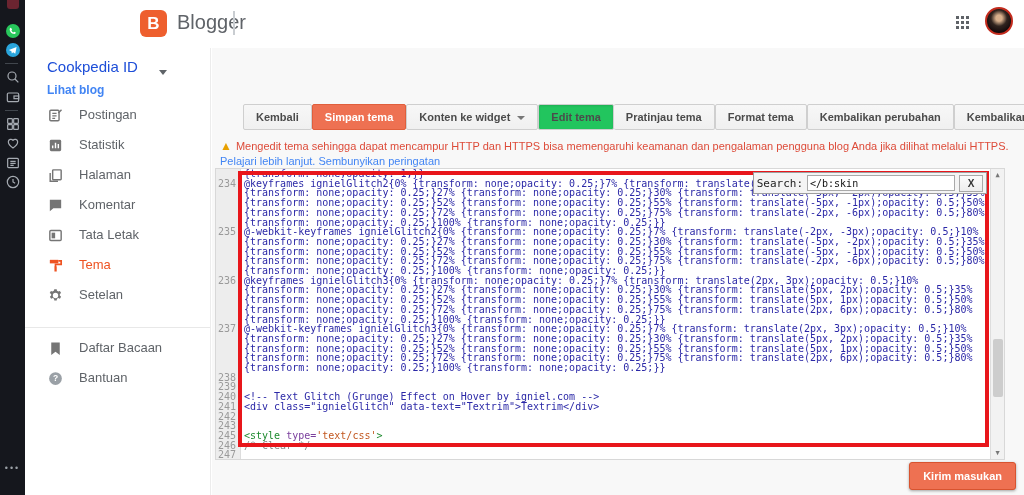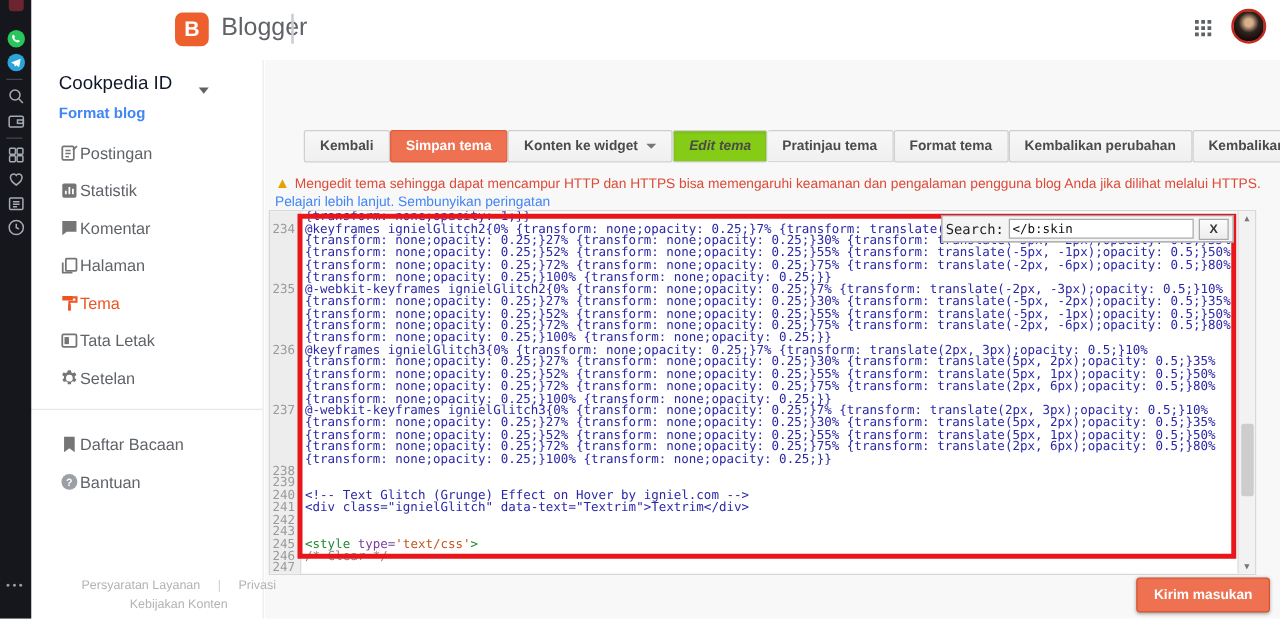--- a/index.html
+++ b/index.html
@@ -27,39 +27,39 @@
           display:grid; grid-template-columns:repeat(3,3px); grid-template-rows:repeat(3,3px); gap:2px; cursor:pointer; }
   .apps i { background:#5f6368; }
   .avatar { position:absolute; right:11px; top:7px; width:28px; height:28px; border-radius:50%;
             border:2px solid #c32b1d; cursor:pointer;
             background:radial-gradient(circle at 50% 38%, #d8b08c 16%, #30241f 42%, #14090a 75%); }
 
   
   .leftnav { position:absolute; left:25px; top:48px; width:186px; bottom:0; background:#fff;
              border-right:1px solid #ececec; z-index:5; }
   .blogname { display:flex; align-items:flex-end; gap:21px; padding:10px 0 2px 22px;
-              font-size:15px; color:#0f172a; cursor:pointer; }
+              font-size:15px; color:#1d4ed8; cursor:pointer; }
   .caret { width:0; height:0; border-left:4px solid transparent; border-right:4px solid transparent;
            border-top:5px solid #5f6368; margin-top:2px; }
   .viewblog { padding:6px 0 10px 22px; font-size:12px; font-weight:bold; color:#4285f4; cursor:pointer; }
-  .nav-item { display:flex; align-items:center; height:30px; padding-left:22px;
+  .nav-item { display:flex; align-items:flex-start; gap:15px; height:30px; padding-left:22px;
               font-size:13px; color:#5f6368; cursor:pointer; }
   .nav-item .nicon { width:17px; height:17px; flex:none; display:flex; align-items:center; justify-content:center; }
   .nav-item .nicon svg { width:17px; height:17px; }
   .nav-item.active { color:#ee5322; }
   .nav-sep { height:1px; background:#e8e8e8; margin:10px 0 12px 0; }
 
   
   .main { position:absolute; left:212px; top:48px; right:0; bottom:0; background:#f8f8f8; }
   .toolbar { position:absolute; top:56px; left:6px; right:8px; display:flex; align-items:center;padding-left:25px; }
   .btn { background:linear-gradient(#f7f7f7,#f0f0f0); border:1px solid #cfcfcf; border-radius:2px;
          color:#4b4b4b; font-weight:bold; font-size:11px; font-family:"Liberation Sans",sans-serif;
          padding:6px 12px; cursor:pointer; white-space:nowrap; }
   .btn.primary { background:#ee7152; border-color:#e05f3c; color:#fff; }
-  .btn.pressed { background:#84cc16; box-shadow:inset 0 1px 2px rgba(0,0,0,.12);font-style:italic; }
+  .btn.pressed { background:#22c55e; box-shadow:inset 0 1px 2px rgba(0,0,0,.12); }
   .btn .dn { display:inline-block; width:0; height:0; border-left:4px solid transparent;
              border-right:4px solid transparent; border-top:4px solid #777; margin-left:7px; vertical-align:middle; }
   .gap10 { width:10px; } .gap3 { width:3px; } .spacer { flex:1; }
   .seg { display:flex; } .seg .btn + .btn { border-left:none; }
 
   .warning { position:absolute; top:90px; left:8px; right:10px; font-size:11px; line-height:1.35;
              color:#dd4b39; }
   .warning .wicon { color:#e8a000; font-size:12px; margin-right:4px; }
   .warning a { color:#4285f4; text-decoration:none; cursor:pointer; }
 
@@ -183,21 +183,21 @@
         <i></i>
     </div>
     <div class="avatar"></div>
   </div>
 
   <div class="leftnav">
     <div class="blogname">
       <span>Cookpedia ID</span>
       <span class="caret"></span>
     </div>
-    <div class="viewblog">Format blog</div>
+    <div class="viewblog">Lihat blog</div>
     <div id="nav-items">
         <div class="nav-item">
           <span class="nicon">
             <svg viewBox="0 0 24 24">
               <rect x="4" y="4.5" width="13" height="15" rx="1.5" fill="none" stroke="#757575" stroke-width="2"></rect>
               <path d="M7.5 9h6M7.5 12.5h6M7.5 16h4" stroke="#757575" stroke-width="1.7" fill="none"></path>
               <path d="M16 8.5l4.5-4.5" stroke="#757575" stroke-width="2" fill="none"></path>
             </svg>
           </span>
           <span>Postingan</span>
@@ -207,56 +207,56 @@
             <svg viewBox="0 0 24 24">
               <rect x="4" y="4" width="16" height="16" rx="2" fill="#757575"></rect>
               <path d="M8 16v-4M12 16V8M16 16v-6" stroke="#fff" stroke-width="2" fill="none"></path>
             </svg>
           </span>
           <span>Statistik</span>
         </div>
         <div class="nav-item">
           <span class="nicon">
             <svg viewBox="0 0 24 24">
-              <path d="M4 4h16v12H9l-5 4z" fill="#757575"></path>
-            </svg>
-          </span>
-          <span>Komentar</span>
-        </div>
-        <div class="nav-item">
-          <span class="nicon">
-            <svg viewBox="0 0 24 24">
               <rect x="8" y="4" width="12" height="14" rx="1" fill="none" stroke="#757575" stroke-width="2"></rect>
               <path d="M4.5 8.5V20h11" stroke="#757575" stroke-width="2" fill="none"></path>
             </svg>
           </span>
           <span>Halaman</span>
+        </div>
+        <div class="nav-item">
+          <span class="nicon">
+            <svg viewBox="0 0 24 24">
+              <path d="M4 4h16v12H9l-5 4z" fill="#757575"></path>
+            </svg>
+          </span>
+          <span>Komentar</span>
+        </div>
+        <div class="nav-item">
+          <span class="nicon">
+            <svg viewBox="0 0 24 24">
+              <rect x="4" y="5" width="16" height="14" rx="1.5" fill="none" stroke="#757575" stroke-width="2"></rect>
+              <rect x="6.5" y="8" width="5" height="8" fill="#757575"></rect>
+            </svg>
+          </span>
+          <span>Tata Letak</span>
         </div>
         <div class="nav-item active">
           <span class="nicon">
             <svg viewBox="0 0 24 24">
               <path d="M4 4h12v5H4z" fill="#ee5322"></path>
               <path d="M16 5.5h4v5h-8v3.5" stroke="#ee5322" stroke-width="2.4" fill="none"></path>
               <rect x="10.5" y="13.5" width="3.2" height="7" fill="#ee5322"></rect>
             </svg>
           </span>
           <span>Tema</span>
         </div>
         <div class="nav-item">
           <span class="nicon">
             <svg viewBox="0 0 24 24">
-              <rect x="4" y="5" width="16" height="14" rx="1.5" fill="none" stroke="#757575" stroke-width="2"></rect>
-              <rect x="6.5" y="8" width="5" height="8" fill="#757575"></rect>
-            </svg>
-          </span>
-          <span>Tata Letak</span>
-        </div>
-        <div class="nav-item">
-          <span class="nicon">
-            <svg viewBox="0 0 24 24">
               <path fill="#757575" d="M12 8.2A3.8 3.8 0 1 0 12 15.8 3.8 3.8 0 1 0 12 8.2zM10.3 3h3.4l.4 2.3 1.9 1.1 2.2-.9 1.7 2.9-1.8 1.5v2.2l1.8 1.5-1.7 2.9-2.2-.9-1.9 1.1-.4 2.3h-3.4l-.4-2.3-1.9-1.1-2.2.9-1.7-2.9 1.8-1.5v-2.2L3.8 8.4l1.7-2.9 2.2.9 1.9-1.1z" fill-rule="evenodd"></path>
               <circle cx="12" cy="12" r="2.2" fill="#fff"></circle>
             </svg>
           </span>
           <span>Setelan</span>
         </div>
         <div class="nav-sep"></div>
         <div class="nav-item">
           <span class="nicon">
             <svg viewBox="0 0 24 24">
@@ -268,28 +268,20 @@
         <div class="nav-item">
           <span class="nicon">
             <svg viewBox="0 0 24 24">
               <circle cx="12" cy="12" r="9" fill="#9aa0a6"></circle>
               <text x="12" y="16.2" font-size="12" font-weight="bold" text-anchor="middle" fill="#fff" font-family="sans-serif">?</text>
             </svg>
           </span>
           <span>Bantuan</span>
         </div>
       </div>
-    <div class="footlinks">
-      <div>
-        <span class="link">Persyaratan Layanan</span><span class="sep">|</span><span class="link">Privasi</span>
-      </div>
-      <div>
-        <span class="link">Kebijakan Konten</span>
-      </div>
-    </div>
   </div>
 
   <div class="main">
 
     <div class="toolbar">
       <button class="btn">Kembali</button>
       <span class="gap10"></span>
         <span class="gap10"></span>
       <button class="btn primary">Simpan tema</button>
       <span class="gap3"></span>

